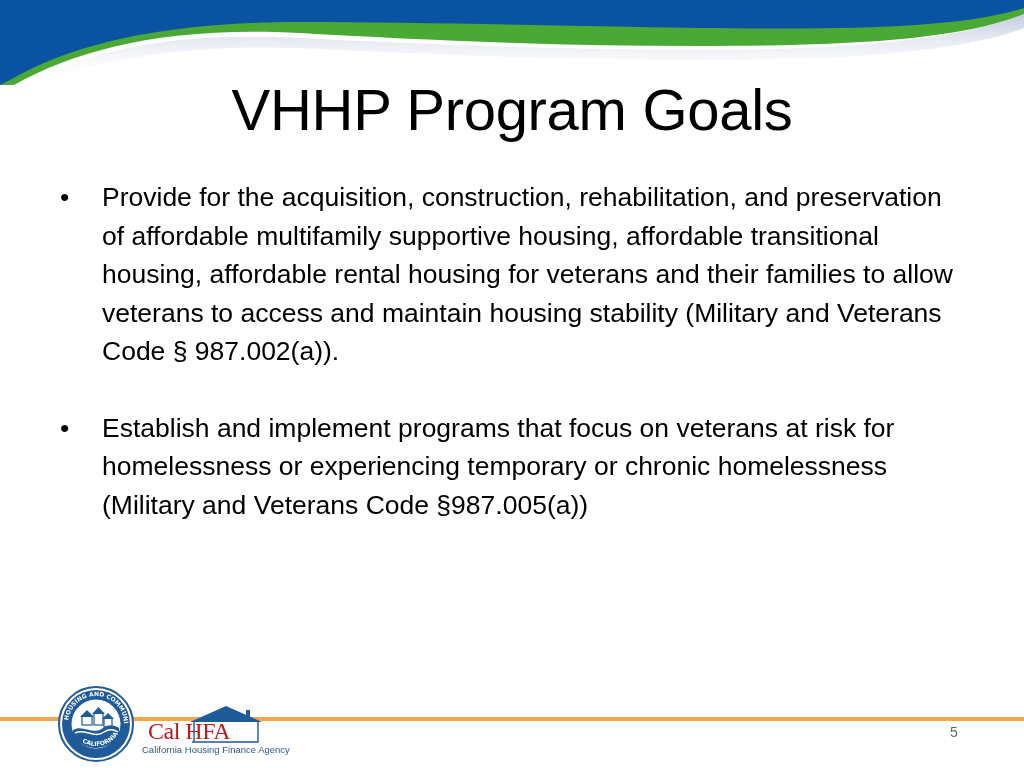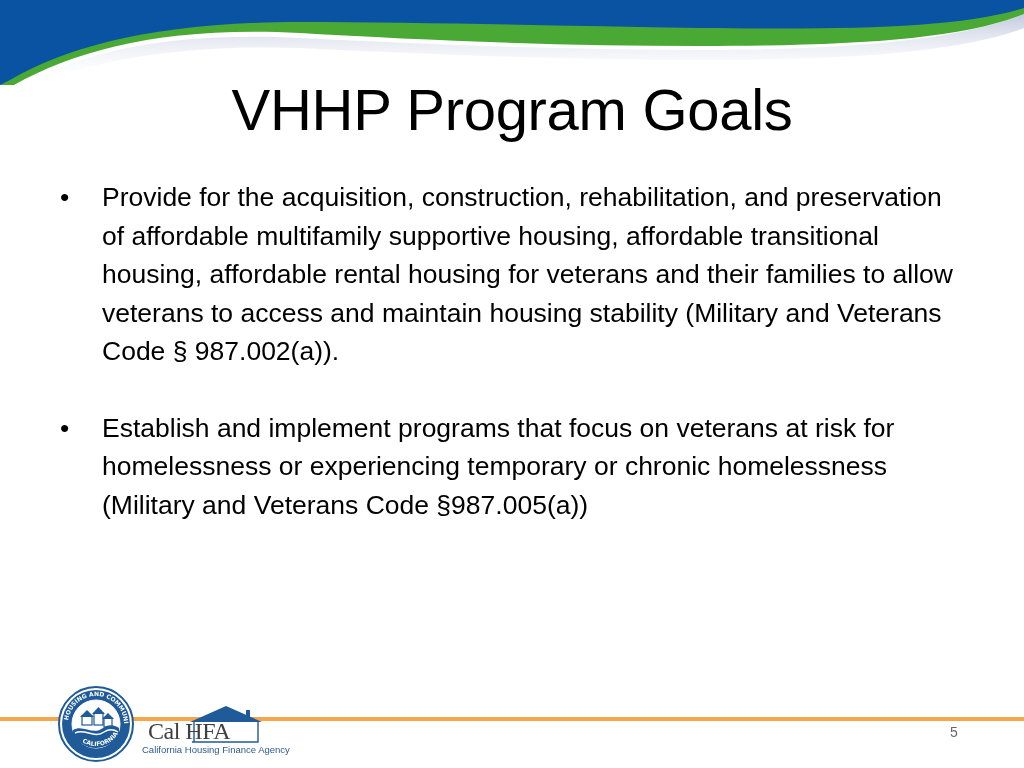--- a/index.html
+++ b/index.html
@@ -88,21 +88,21 @@
       width: 140px;
       font-size: 9.5px;
       color: #2d5a8c;
       white-space: nowrap;
     }
     .calhfa-main {
       position: absolute;
       left: 6px;
       top: 14px;
       font-size: 24px;
-      color: #404040;
+      color: #b91c1c;
       font-family: "Liberation Serif", serif;
       letter-spacing: -0.5px;
     }
     .calvet {
       left: 298px;
       top: 708px;
       width: 138px;
       height: 54px;
     }
     .calvet-main {

